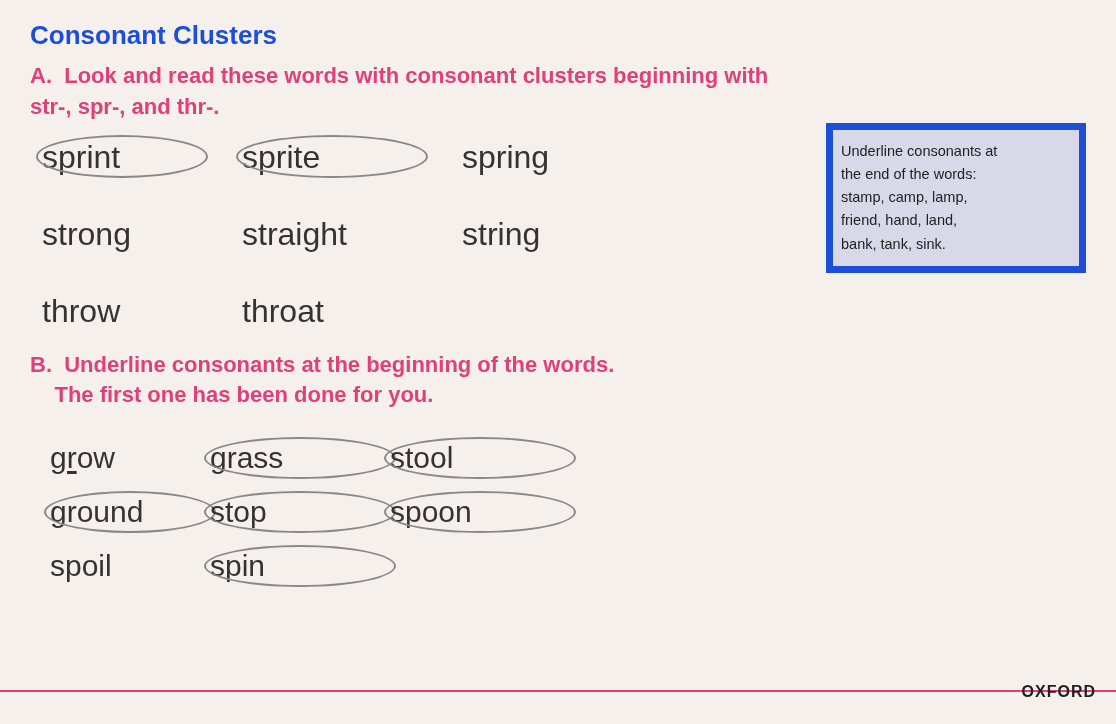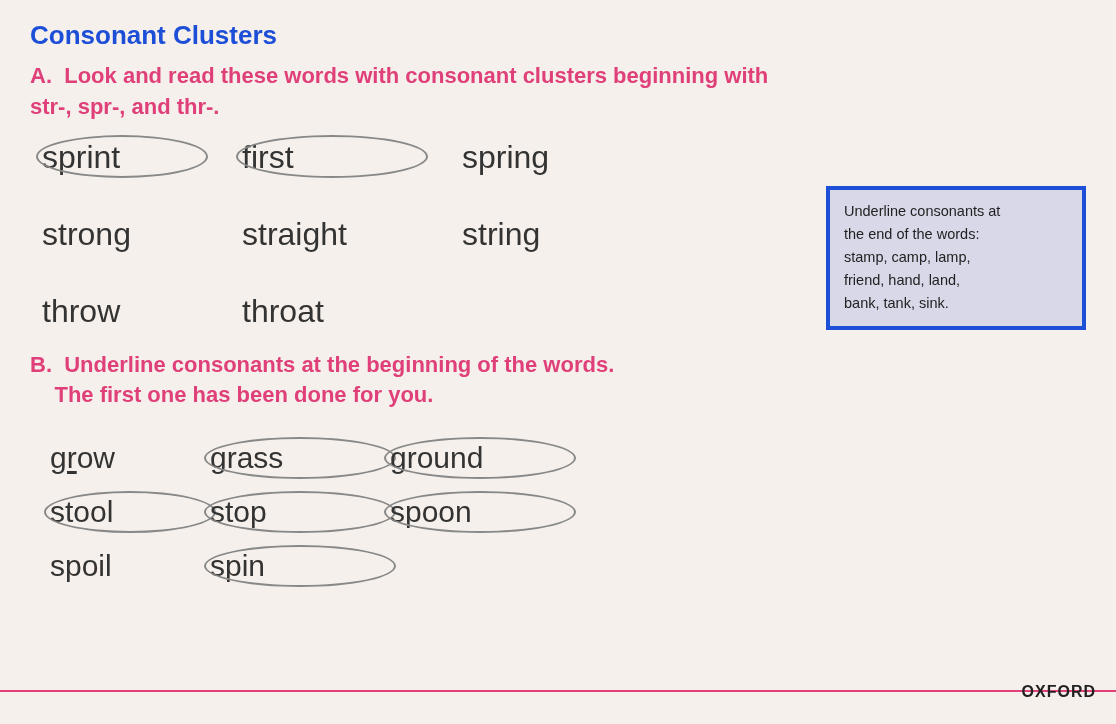--- a/index.html
+++ b/index.html
@@ -31,21 +31,21 @@
     .section-instruction {
       font-size: 22px;
       color: #e0407a;
       font-weight: bold;
       line-height: 1.4;
       margin-bottom: 16px;
     }
 
     .section-a-row {
       display: flex;
-      align-items: flex-end;
+      align-items: center;
       margin-bottom: 10px;
     }
 
     .section-a-content {
       flex: 1;
     }
 
     .word-grid {
       display: grid;
       grid-template-columns: 160px 180px 160px;
@@ -73,22 +73,22 @@
       border-radius: 50%;
       top: -4px;
       left: -6px;
       right: -6px;
       bottom: -2px;
       pointer-events: none;
     }
 
     .note-box {
       background: #d8d8e8;
-      border: 4px solid #1d4ed8;
-      padding: 10px 14px;
+      border: 7px solid #1d4ed8;
+      padding: 10px 8px;
       font-size: 14.5px;
       color: #222;
       line-height: 1.6;
       width: 260px;
       margin-left: 20px;
       flex-shrink: 0;
       margin-top: 5px;
     }
 
     .section-b {
@@ -165,21 +165,21 @@
 <div class="section-a-row">
   <div class="section-a-content">
     <div class="section-instruction">
       <span class="section-label">A.</span>
       &nbsp;<span>Look and read these words with consonant clusters beginning with str-, spr-, and thr-.</span>
     </div>
 
     <div class="word-grid">
 
       <span class="word circled">sprint</span>
-      <span class="word circled">first</span>
+      <span class="word circled">sprite</span>
       <span class="word">spring</span>
 
       <span class="word">strong</span>
       <span class="word">straight</span>
       <span class="word">string</span>
 
       <span class="word">throw</span>
       <span class="word">throat</span>
     </div>
   </div>
@@ -199,23 +199,23 @@
     &nbsp;<span>Underline consonants at the beginning of the words.</span><br>
     &nbsp;&nbsp;&nbsp;&nbsp;<span>The first one has been done for you.</span>
   </div>
 
   <div class="word-grid-b">
 
     <span class="word-b underlined-partial">
       <span class="underline-partial">gr</span>ow
     </span>
     <span class="word-b circled">grass</span>
+    <span class="word-b circled">stool</span>
+
     <span class="word-b circled">ground</span>
-
-    <span class="word-b circled">stool</span>
     <span class="word-b circled">stop</span>
 
     <span class="word-b circled">spoon</span>
     <span class="word-b">spoil</span>
     <span class="word-b circled">spin</span>
   </div>
 </div>
 
 <div class="divider"></div>
 <div class="oxford-logo">OXFORD</div>

